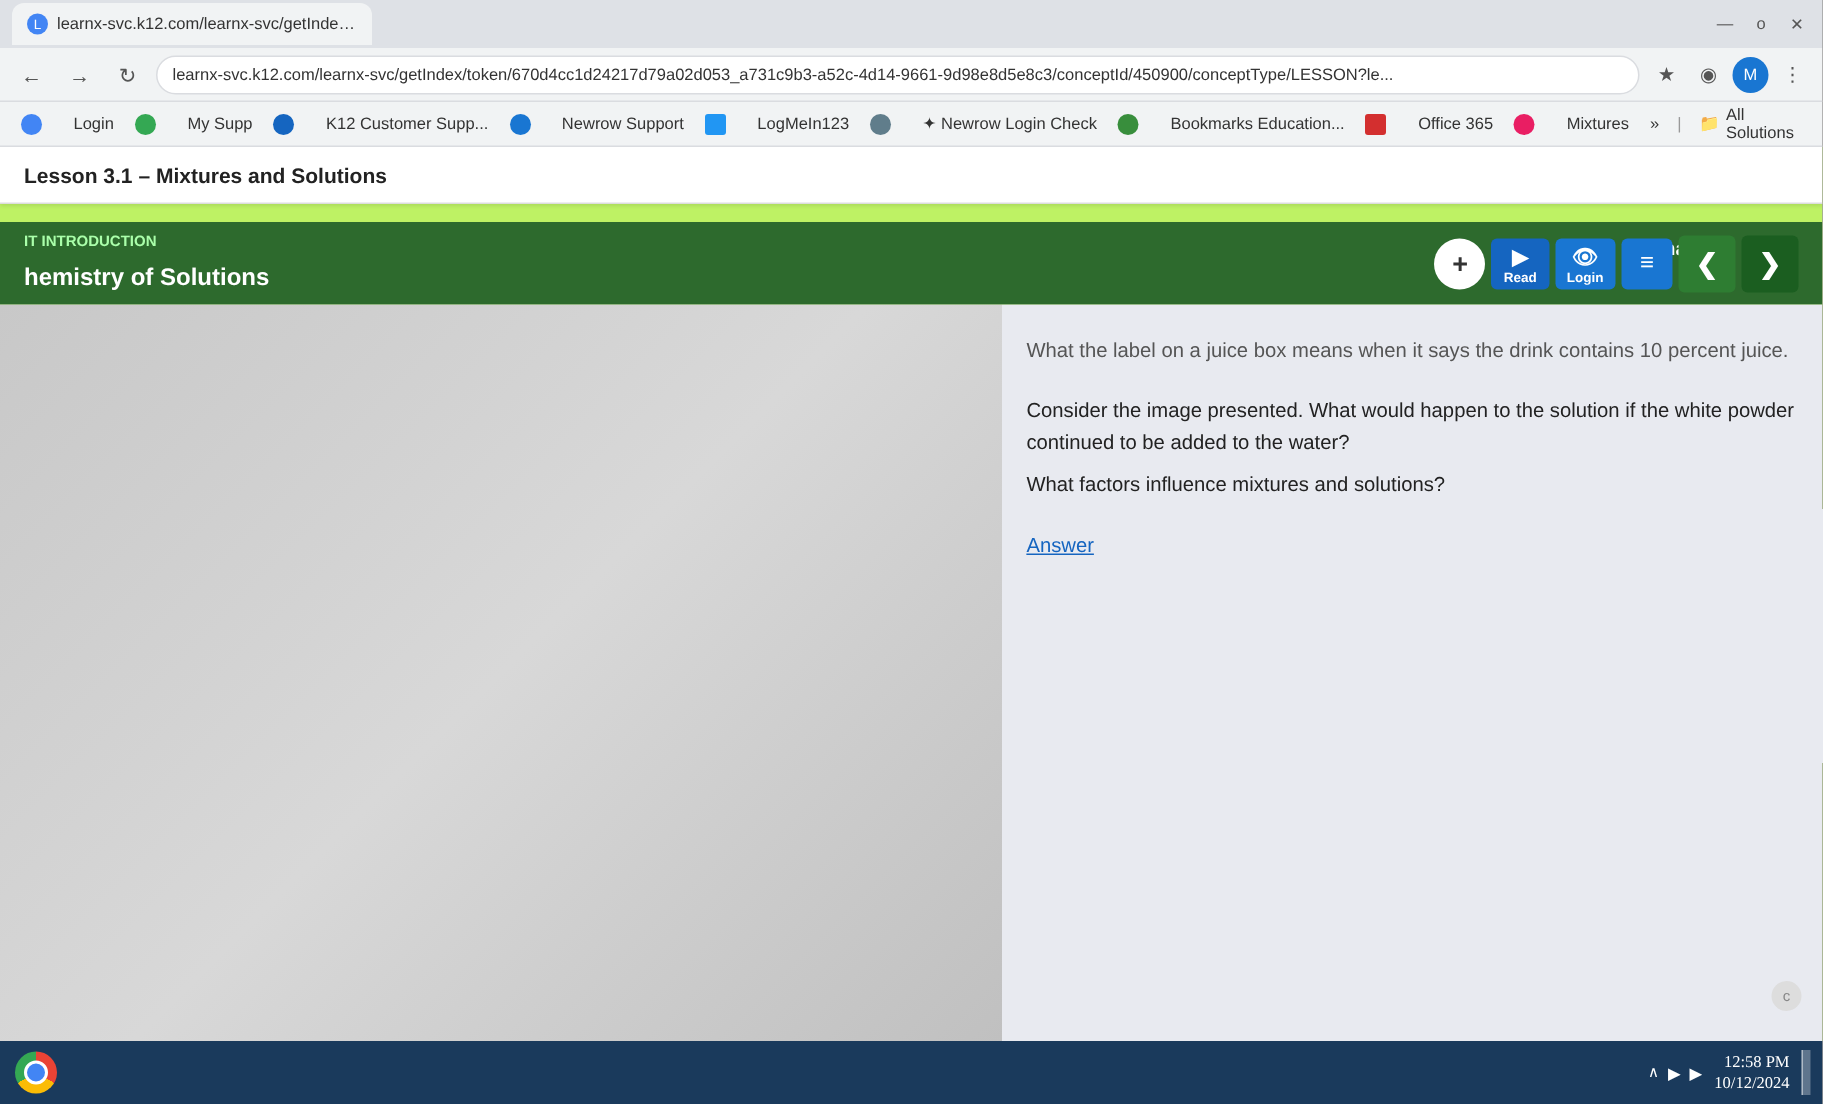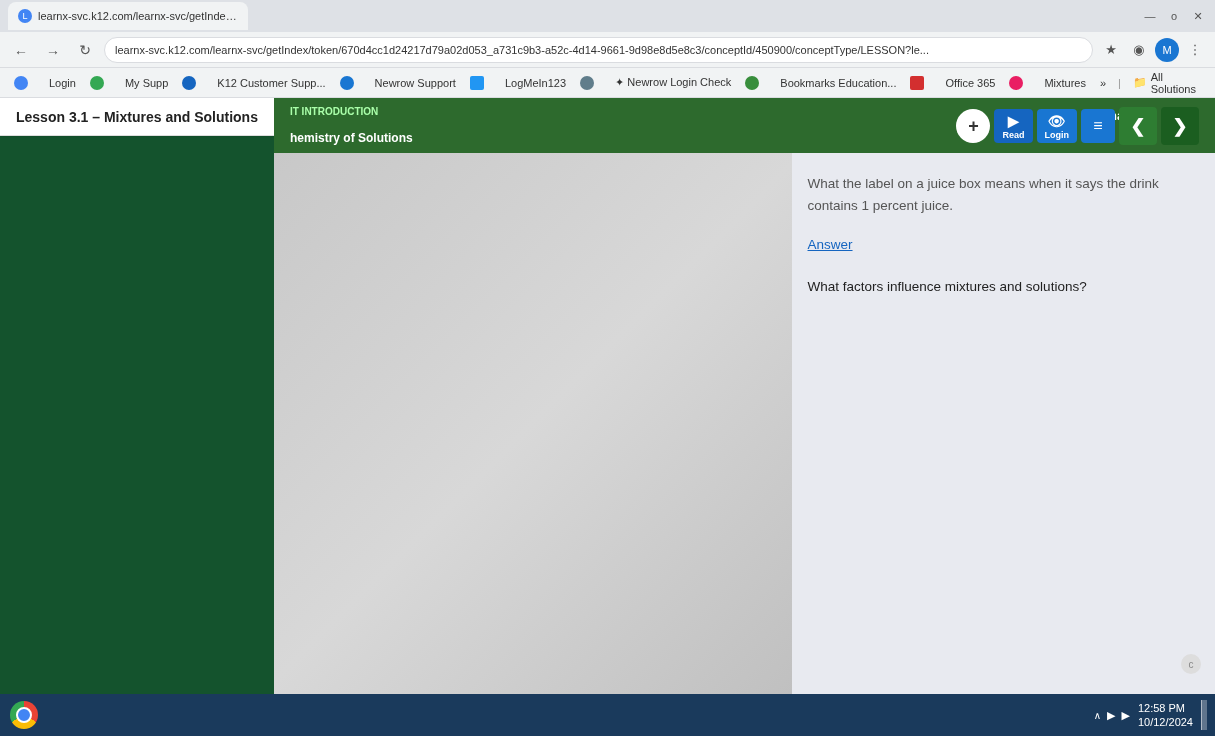--- a/index.html
+++ b/index.html
@@ -176,22 +176,22 @@
       gap: 4px;
       padding: 2px 6px;
       cursor: pointer;
       border-radius: 4px;
     }
 
     
     .content-area {
       flex: 1;
       display: flex;
-      flex-direction: row;
-      background: #14532d;
+      flex-direction: column;
+      background: #bef264;
       overflow: hidden;
     }
 
     
     .lesson-header {
       height: 38px;
       background: white;
       display: flex;
       align-items: center;
       padding: 0 16px;
@@ -204,20 +204,21 @@
       color: #222;
     }
 
     
     .lesson-content {
       flex: 1;
       display: flex;
       flex-direction: column;
       overflow: hidden;
       position: relative;
+      margin-top: 12px;
     }
 
     
     .green-banner {
       background: #2d6a2d;
       height: 55px;
       display: flex;
       align-items: center;
       padding: 0 16px;
       position: relative;
@@ -225,21 +226,21 @@
     .section-label {
       font-size: 10px;
       color: #aaffaa;
       text-transform: uppercase;
       font-weight: bold;
       position: absolute;
       top: 8px;
       left: 16px;
     }
     .section-title {
-      font-size: 12px;
+      font-size: 16px;
       font-weight: bold;
       color: white;
       position: absolute;
       bottom: 8px;
       left: 16px;
     }
     .user-name {
       position: absolute;
       right: 80px;
       top: 10px;
@@ -439,22 +440,23 @@
       font-size: 11px;
     }
     .system-tray {
       display: flex;
       align-items: center;
       gap: 6px;
       color: white;
       font-size: 11px;
     }
     .clock {
-      text-align: left;
+      text-align: right;
       line-height: 1.3;
+      font-family: Liberation Serif, serif;
     }
     .desktop-btn {
       width: 6px;
       height: 30px;
       background: rgba(255,255,255,0.3);
       border-left: 1px solid rgba(255,255,255,0.5);
       cursor: pointer;
     }
   </style>
 </head>
@@ -570,29 +572,32 @@
       <div class="reading-area">
 
         <div class="image-panel">
           <div class="image-placeholder"></div>
         </div>
 
         <div class="text-panel">
           <div class="text-content">
 
             <p class="partial-text" style="color:#555;font-size:13.5px;line-height:1.6;margin-bottom:18px;">
-              <span>What the label on a juice box means when it says the drink contains 1 percent juice.</span>
+              <span>What the label on a juice box means when it says the drink contains 10 percent juice.</span>
+            </p>
+
+            <p style="font-size:13.5px;color:#222;line-height:1.6;margin-bottom:6px;">
+              <span>Consider the image presented. What would happen to the solution if the white powder continued to be added to the water?</span>
+            </p>
+            <p style="font-size:13.5px;color:#222;line-height:1.6;margin-bottom:20px;">
+              <span>What factors influence mixtures and solutions?</span>
             </p>
 
             <p style="margin-bottom:20px;">
               <a class="answer-link">Answer</a>
-            </p>
-
-            <p style="font-size:13.5px;color:#222;line-height:1.6;margin-bottom:20px;">
-              <span>What factors influence mixtures and solutions?</span>
             </p>
           </div>
 
           <div class="scroll-indicator">c</div>
         </div>
       </div>
     </div>
   </div>
 
   <div class="taskbar">

